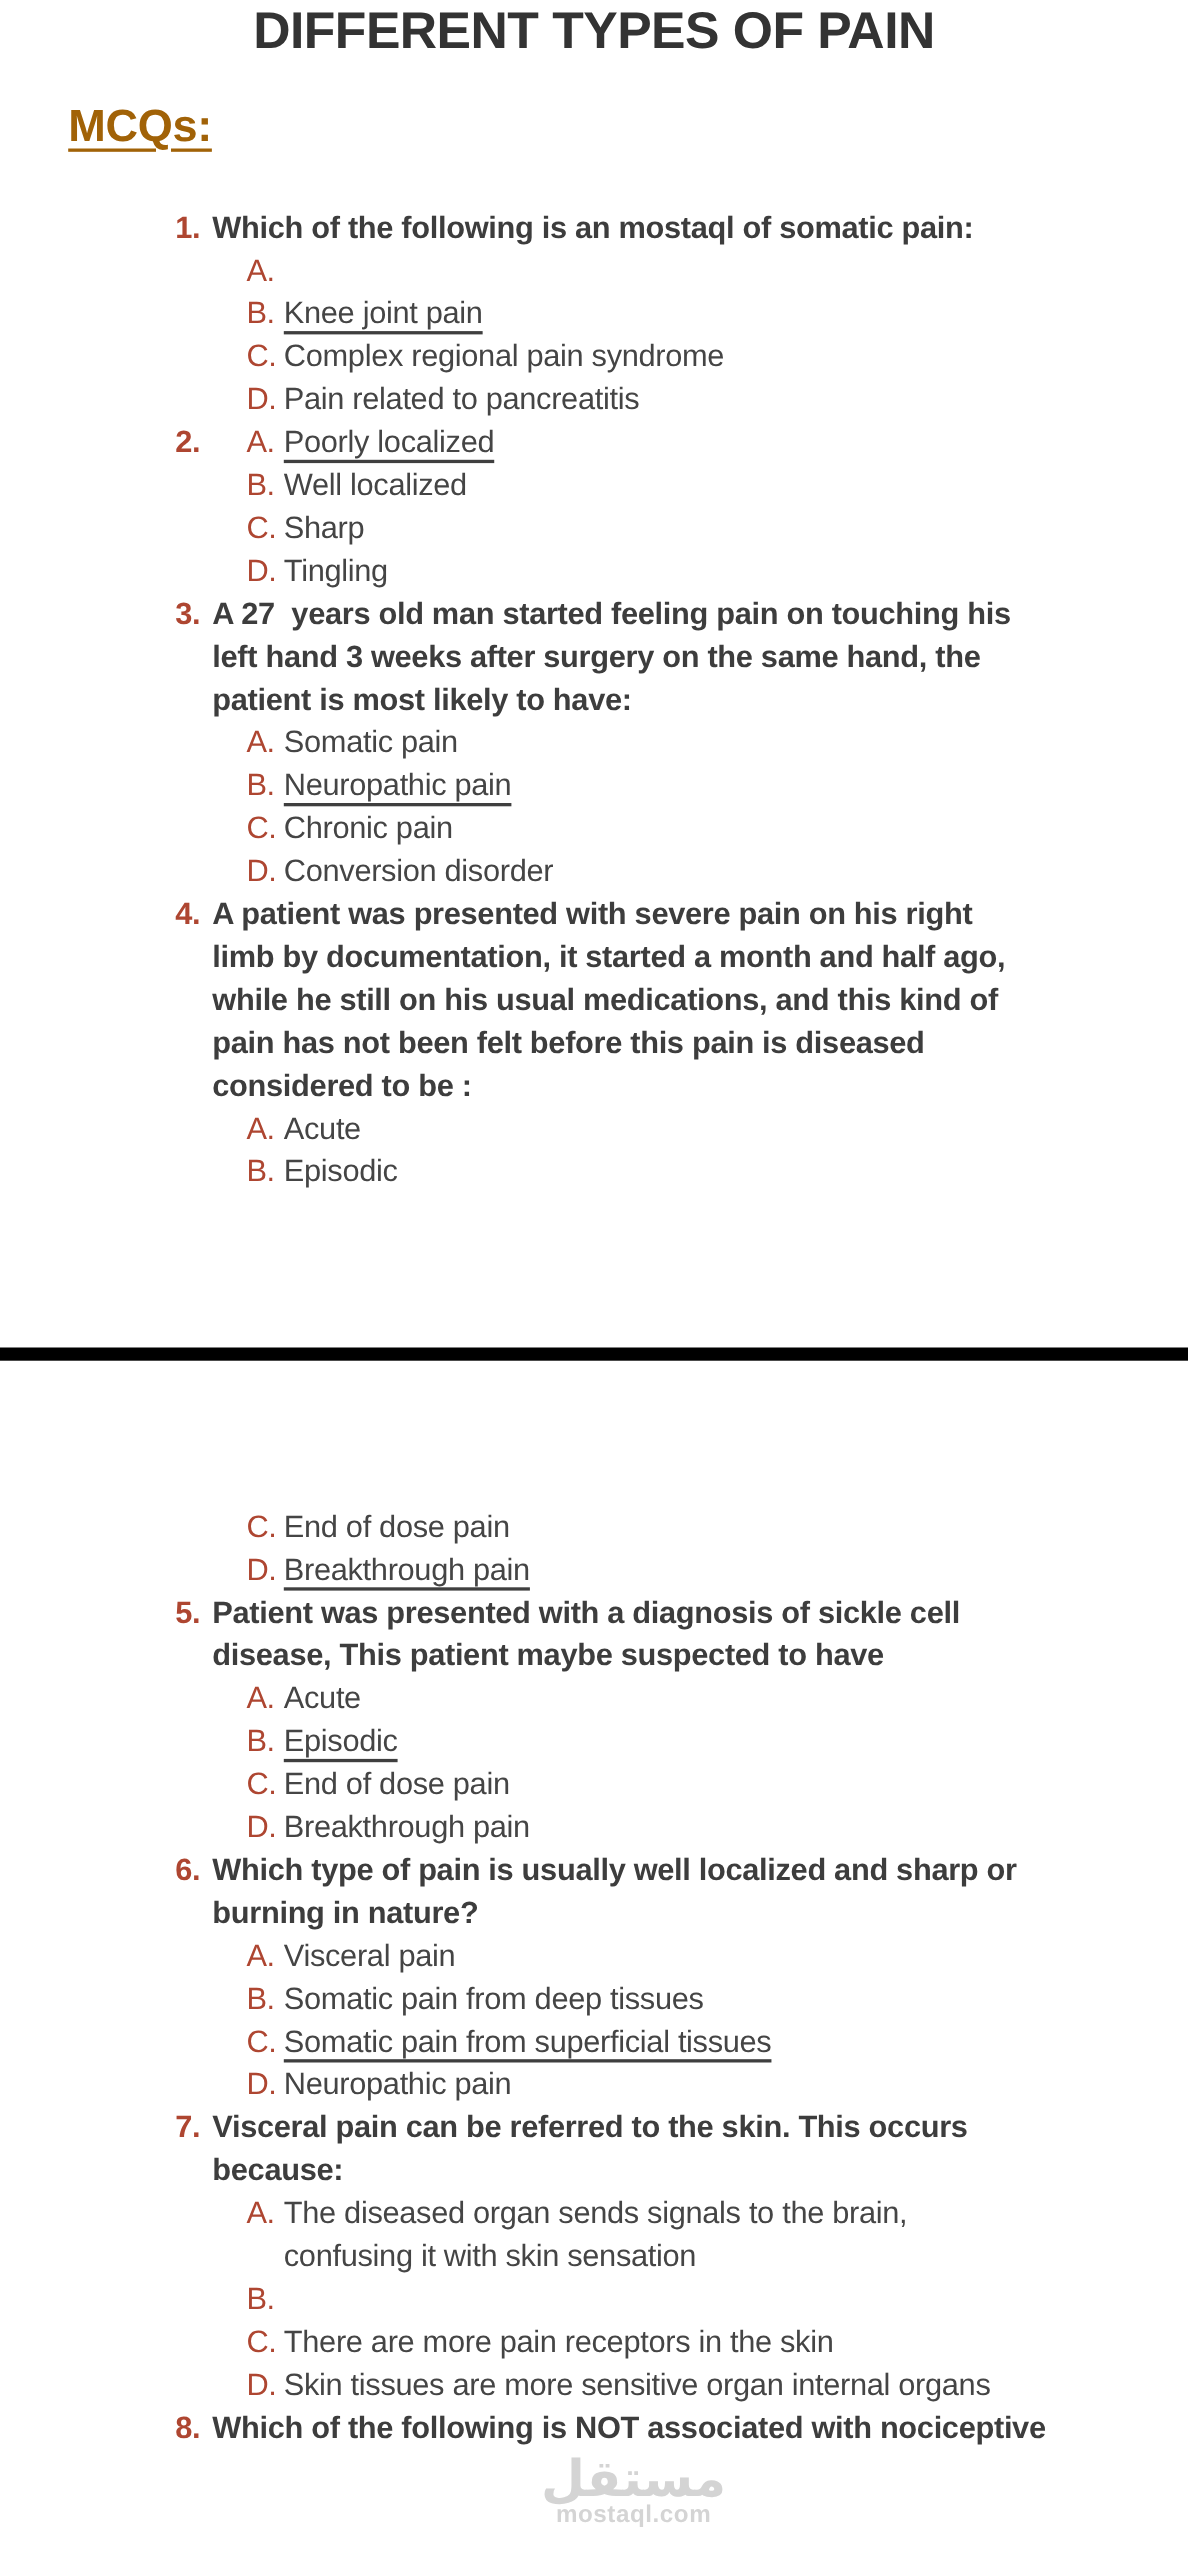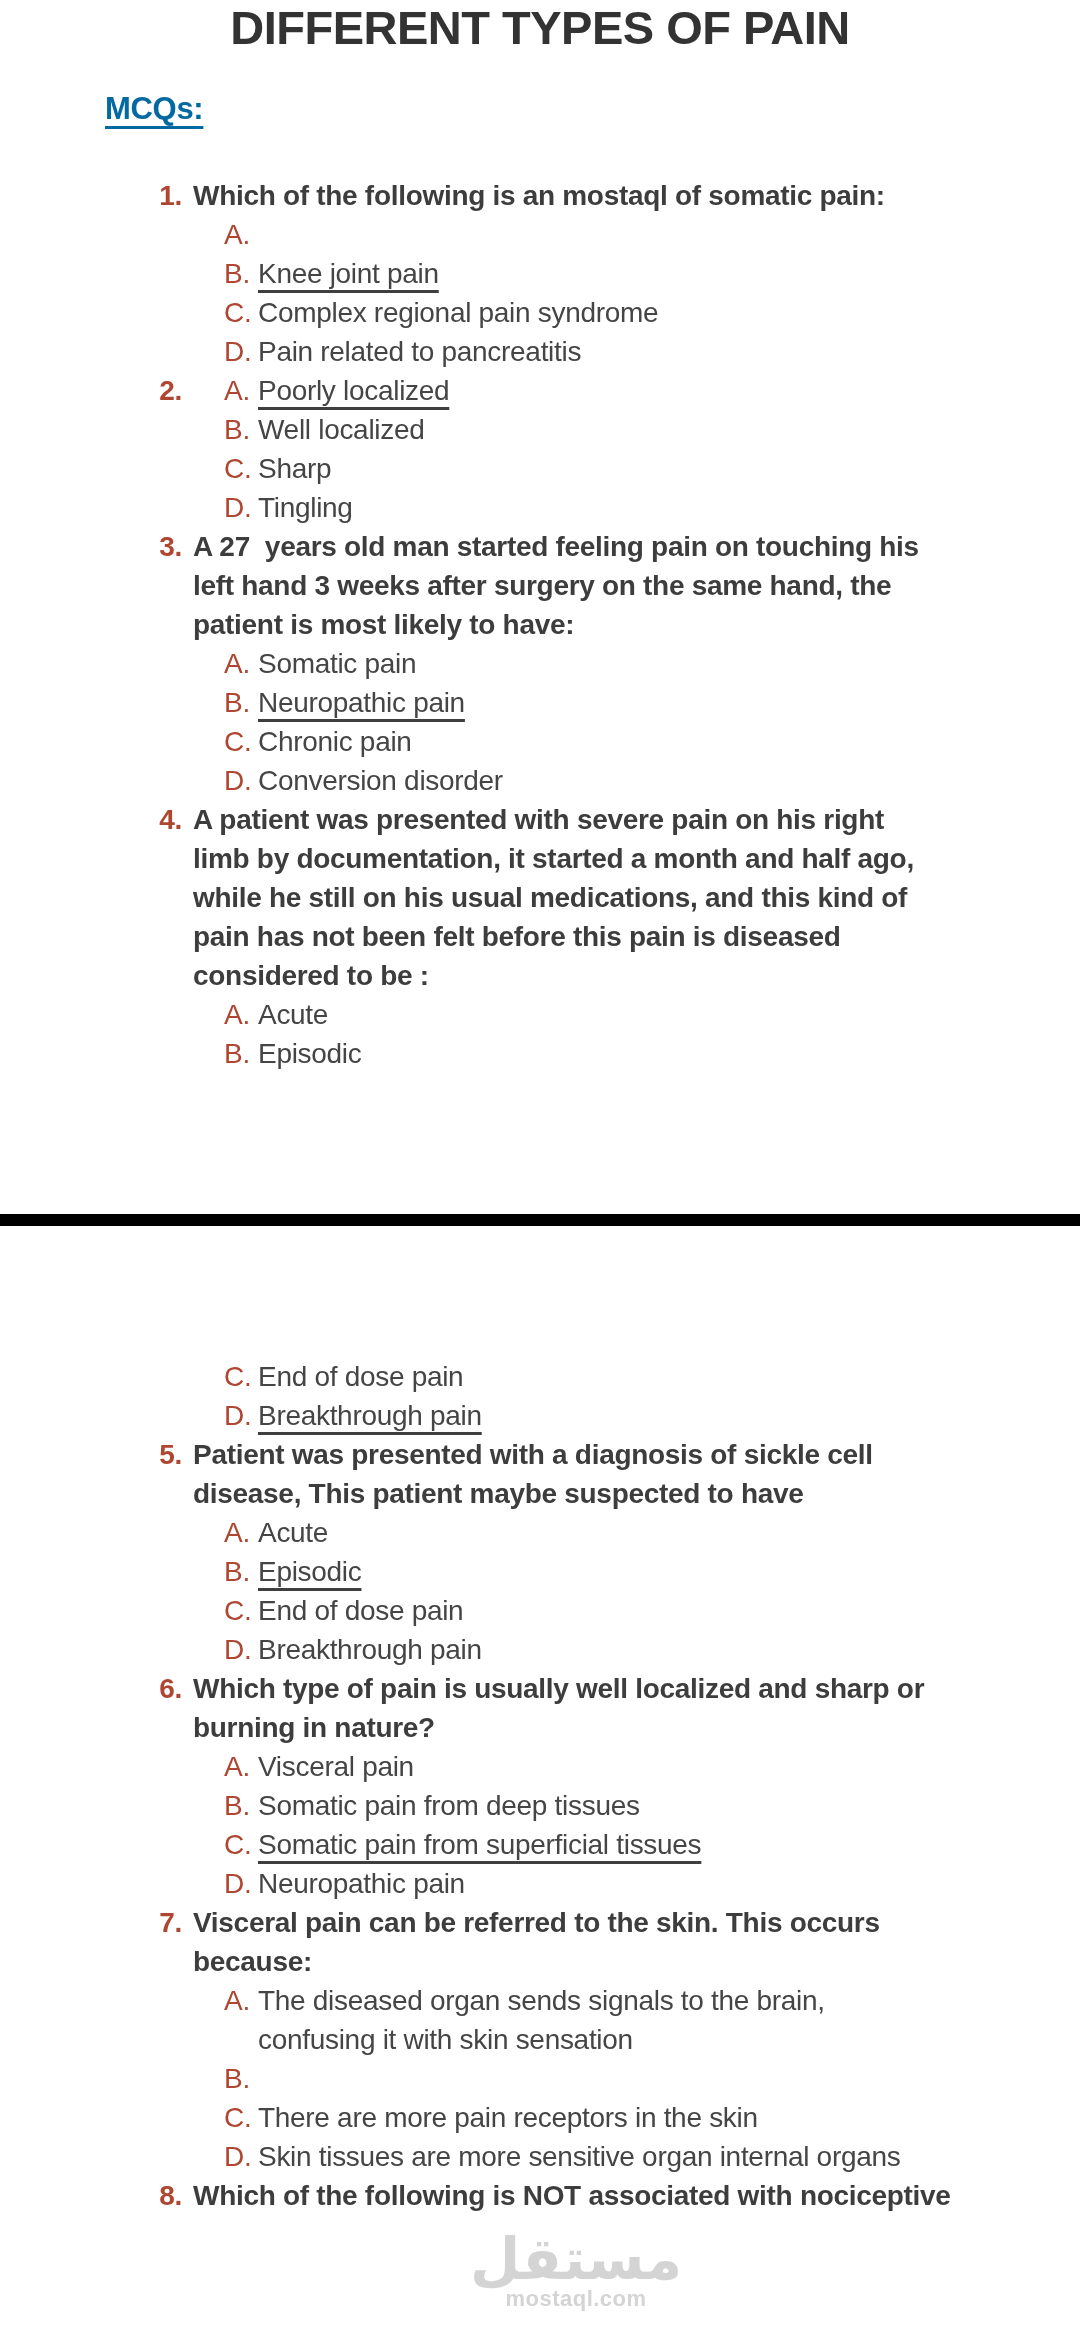--- a/index.html
+++ b/index.html
@@ -20,24 +20,24 @@
     margin: 0;
     text-align: center;
     font-size: 47px;
     font-weight: 700;
     color: #333333;
     letter-spacing: -0.5px;
   }
 
   .mcqs-heading {
     display: inline-block;
-    margin: 36px 0 0 105px;
-    font-size: 31px;
-    font-weight: 700;
-    color: #0369a1;
+    margin: 36px 0 0 62px;
+    font-size: 41px;
+    font-weight: 700;
+    color: #a16207;
     text-decoration: underline;
     text-decoration-thickness: 3px;
     text-underline-offset: 7px;
   }
 
   .qlist {
     margin-top: 49px;
     padding-left: 142px;
     padding-right: 20px;
     font-size: 28px;
@@ -90,21 +90,21 @@
     z-index: 0;
     left: 448px;
     top: 2228px;
     width: 256px;
     text-align: center;
     color: #d4d4d4;
     letter-spacing: 0;
   }
   .watermark .wm-arabic {
     display: block;
-    font-size: 58px;
+    font-size: 46px;
     font-weight: 700;
     line-height: 1.1;
     font-family: "DejaVu Sans", sans-serif;
   }
   .watermark .wm-domain {
     display: block;
     font-size: 22px;
     margin-top: -6px;
     letter-spacing: 0.5px;
     font-weight: bold;

